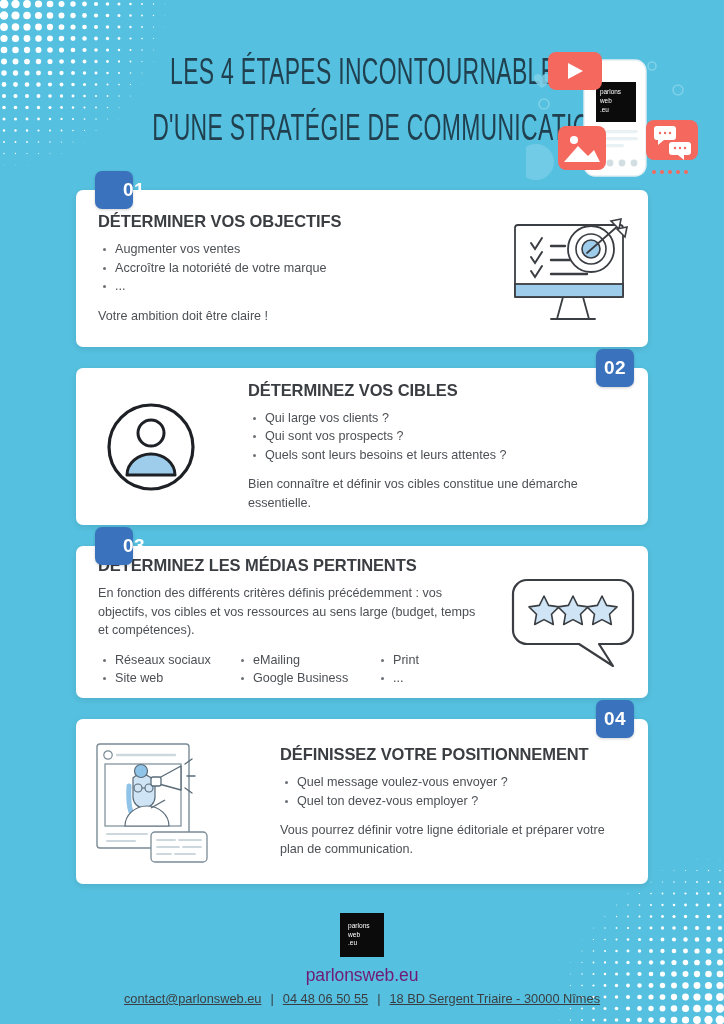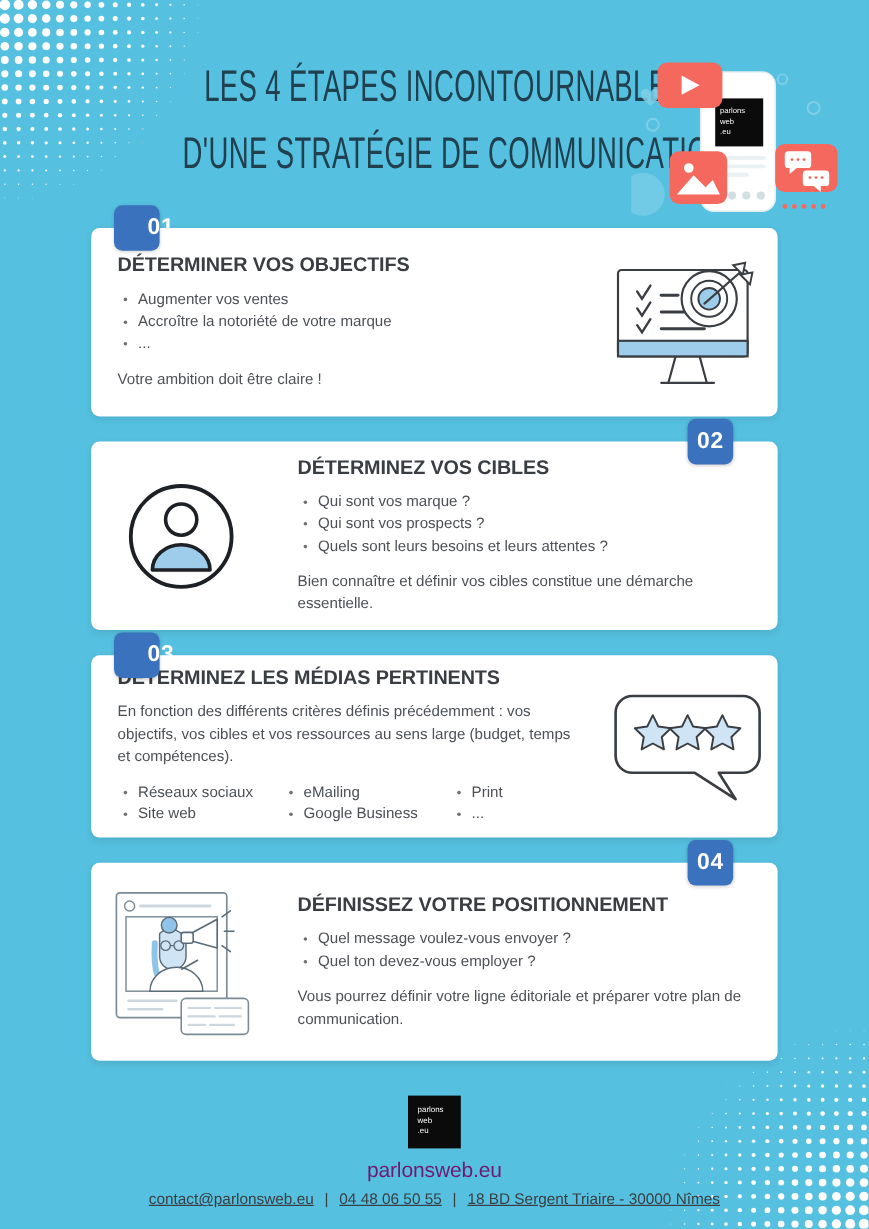--- a/index.html
+++ b/index.html
@@ -65,37 +65,37 @@
     border-radius: 7px;
     box-shadow: 0 2px 6px rgba(0,0,0,0.09);
     margin-bottom: 21px;
     min-height: 152px;
     display: flex;
     align-items: center;
   }
   .card.c1 { height: 157px; }
   .card.c2 { height: 157px; }
   .card.c3 { height: 124px; }
-  .card.c4 { height: 165px; }
+  .card.c4 { height: 165px; gap: 32px; }
 
   .badge {
     position: absolute;
     width: 38px; height: 38px;
     background: #3b72bd;
     border-radius: 7px;
     color: #ffffff;
     font-weight: 700;
     font-size: 19px;
     line-height: 38px;
     text-align: center;
     letter-spacing: 0.5px;
     box-shadow: 0 1px 3px rgba(0,0,0,0.18);
   }
   .badge.left  { left: 19px;  top: -19px; padding-left: 28px; }
-  .badge.right { right: 37px; top: -19px; }
+  .badge.right { right: 14px; top: -19px; }
 
   .card-body { padding: 0 22px; flex: 1 1 auto; }
 
   .card-art {
     flex: 0 0 auto;
     width: 150px;
     display: flex;
     align-items: center;
     justify-content: center;
   }
@@ -672,21 +672,21 @@
     <div class="card-art">
       <svg width="104" height="104" viewBox="0 0 104 104" aria-hidden="true">
         <circle cx="52" cy="52" r="42" fill="#ffffff" stroke="#1d2024" stroke-width="3.2"></circle>
         <circle cx="52" cy="38" r="13" fill="#ffffff" stroke="#1d2024" stroke-width="3"></circle>
         <path d="M28 80 a24 21 0 0 1 48 0 z" fill="#9ecdec" stroke="#1d2024" stroke-width="3" stroke-linejoin="round"></path>
       </svg>
     </div>
     <div class="card-body">
       <h2 class="card-title">DÉTERMINEZ VOS CIBLES</h2>
       <ul class="bullets">
-        <li>Qui sont vos marque ?</li>
+        <li>Qui large vos clients ?</li>
         <li>Qui sont vos prospects ?</li>
         <li>Quels sont leurs besoins et leurs attentes ?</li>
       </ul>
       <p class="note">Bien connaître et définir vos cibles constitue une démarche essentielle.</p>
     </div>
   </div>
 
   <div class="card c3">
     <div class="badge left">03</div>
     <div class="card-body">

